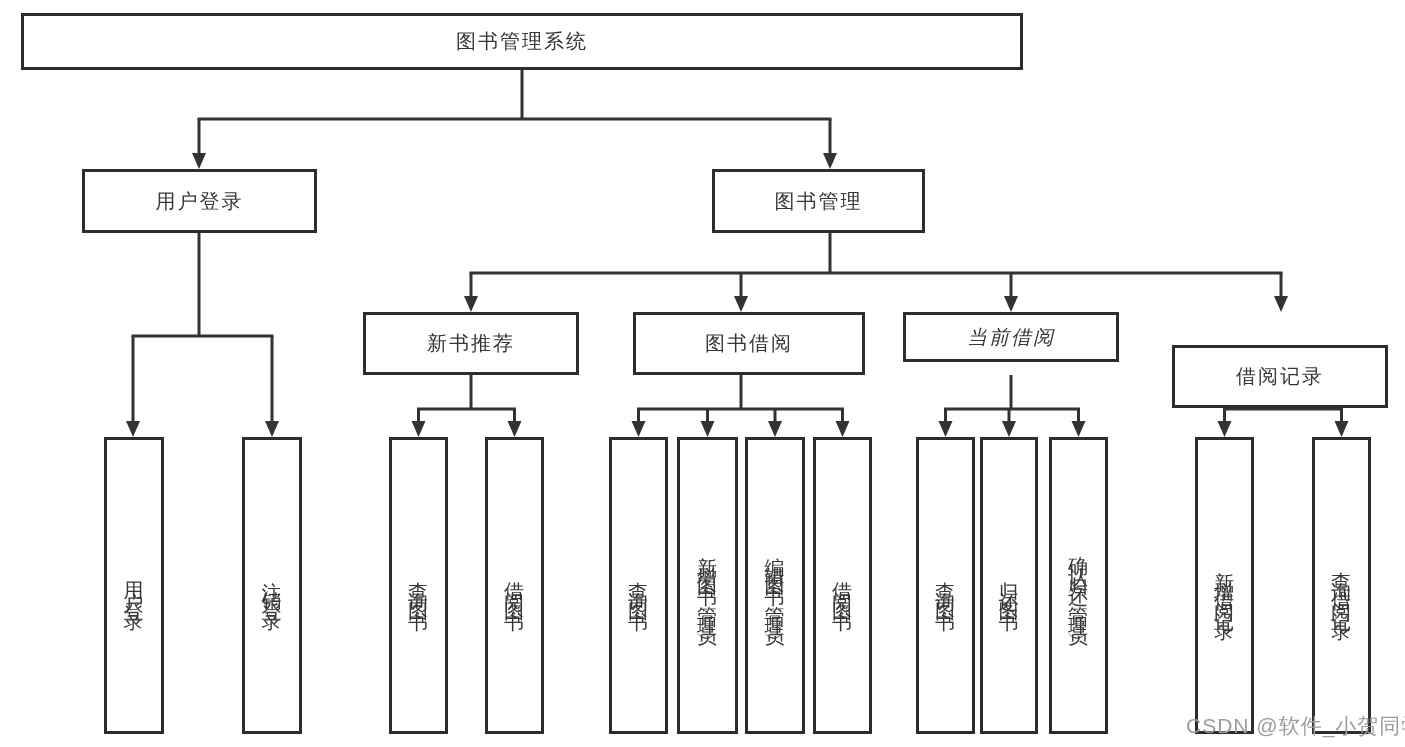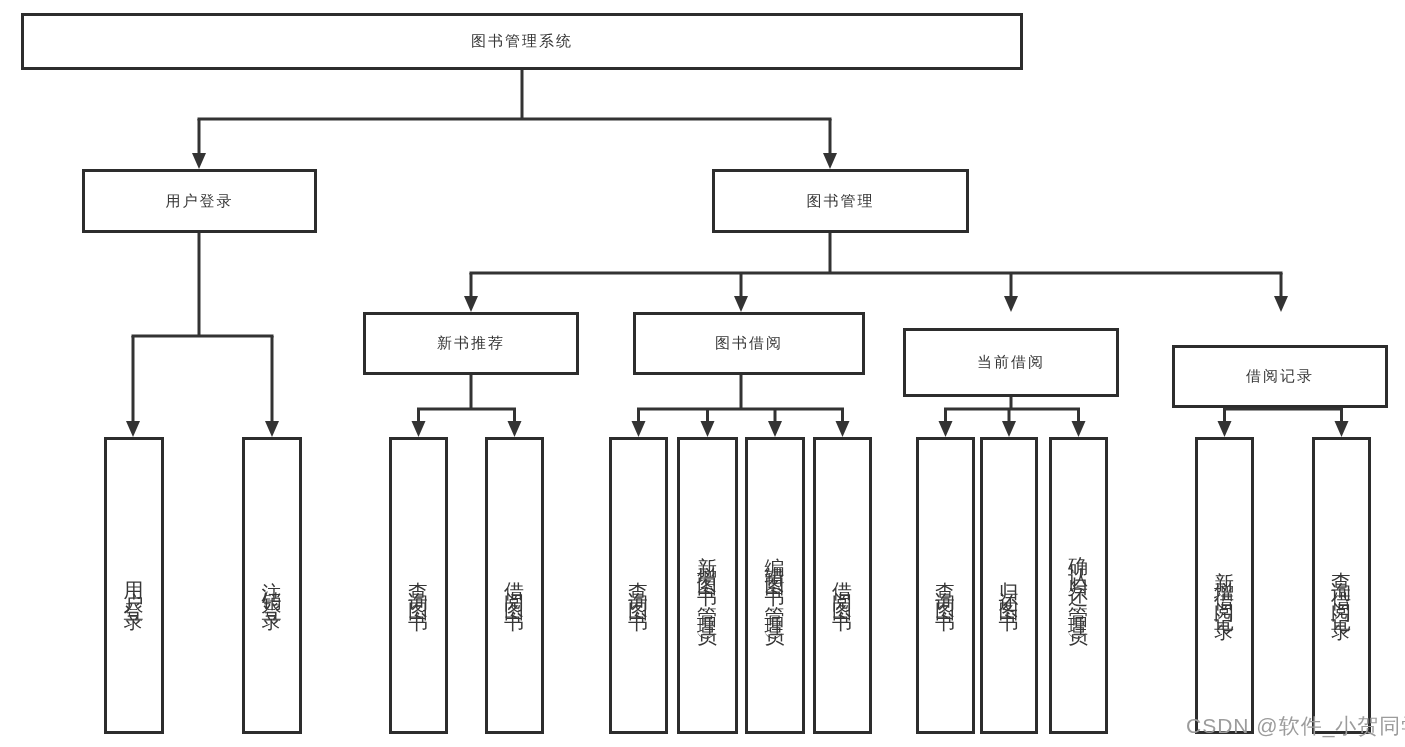--- a/index.html
+++ b/index.html
@@ -20,42 +20,42 @@
     position: absolute;
     box-sizing: border-box;
     border: 3px solid #2d2d2d;
     background: #ffffff;
     display: flex;
     align-items: center;
     justify-content: center;
     color: #363636;
   }
   .node .lbl-h {
-    font-size: 15px;
+    font-size: 20px;
     letter-spacing: 2px;
     white-space: nowrap;
     text-align: center;
   }
   .node .lbl-v {
     writing-mode: vertical-rl;
     text-orientation: mixed;
     font-size: 20px;
     line-height: 1;
     letter-spacing: 10px;
     white-space: nowrap;
   }
   
   .n-root   { left: 21px;  top: 13px;  width: 1002px; height: 57px; }
   
   .n-login  { left: 82px;  top: 169px; width: 235px; height: 64px; }
-  .n-mgmt   { left: 712px; top: 169px; width: 257px; height: 64px; }
+  .n-mgmt   { left: 712px; top: 169px; width: 213px; height: 64px; }
   
   .n-rec    { left: 363px;  top: 312px; width: 216px; height: 63px; }
   .n-borrow { left: 633px;  top: 312px; width: 232px; height: 63px; }
-  .n-cur    { left: 903px;  top: 328px; width: 216px; height: 69px; }
+  .n-cur    { left: 903px;  top: 312px; width: 216px; height: 50px; font-style: italic; }
   .n-hist   { left: 1172px; top: 312px; width: 216px; height: 63px; margin-top: 33px; }
   
   .leaf { top: 437px; height: 297px; }
   .l-1  { left: 104px;  width: 60px; }
   .l-2  { left: 242px;  width: 60px; }
   .l-3  { left: 389px;  width: 59px; }
   .l-4  { left: 485px;  width: 59px; }
   .l-5  { left: 609px;  width: 59px; }
   .l-6  { left: 677px;  width: 61px; }
   .l-7  { left: 745px;  width: 60px; }

